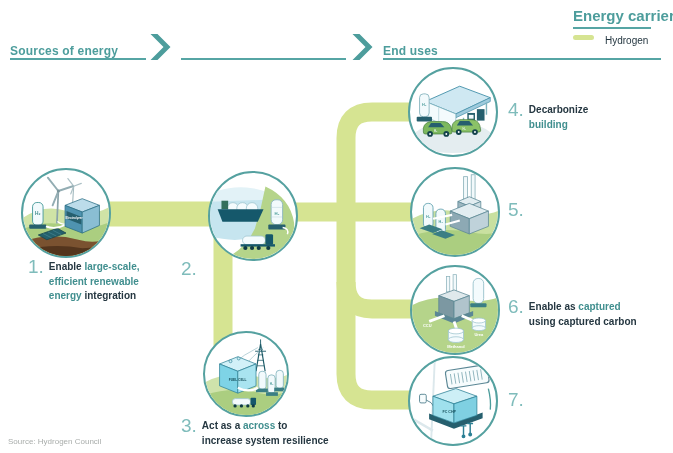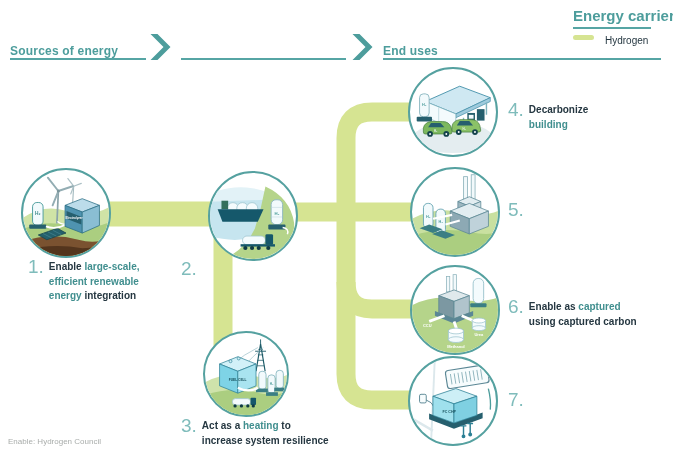--- a/index.html
+++ b/index.html
@@ -318,34 +318,34 @@
     <span class="num">1.</span>
     <div class="txt"><span>Enable </span><span class="hl">large-scale,
 efficient renewable
 energy</span><span> integration</span></div>
   </div>
   <div class="item item-2">
     <span class="num">2.</span>
   </div>
   <div class="item item-3">
     <span class="num">3.</span>
-    <div class="txt"><span>Act as a </span><span class="hl">heating</span><span> to
+    <div class="txt"><span>Act as a </span><span class="hl">across</span><span> to
 increase system resilience</span></div>
   </div>
   <div class="item item-4">
     <span class="num">4.</span>
     <div class="txt"><span>Decarbonize
 </span><span class="hl">building</span><span></span></div>
   </div>
   <div class="item item-5">
     <span class="num">5.</span>
   </div>
   <div class="item item-6">
     <span class="num">6.</span>
     <div class="txt"><span>Enable as </span><span class="hl">captured</span><span>
 using captured carbon</span></div>
   </div>
   <div class="item item-7">
     <span class="num">7.</span>
   </div>
 
-  <div class="source">Enable: Hydrogen Council</div>
+  <div class="source">Source: Hydrogen Council</div>
 </div>
 
 </body></html>

